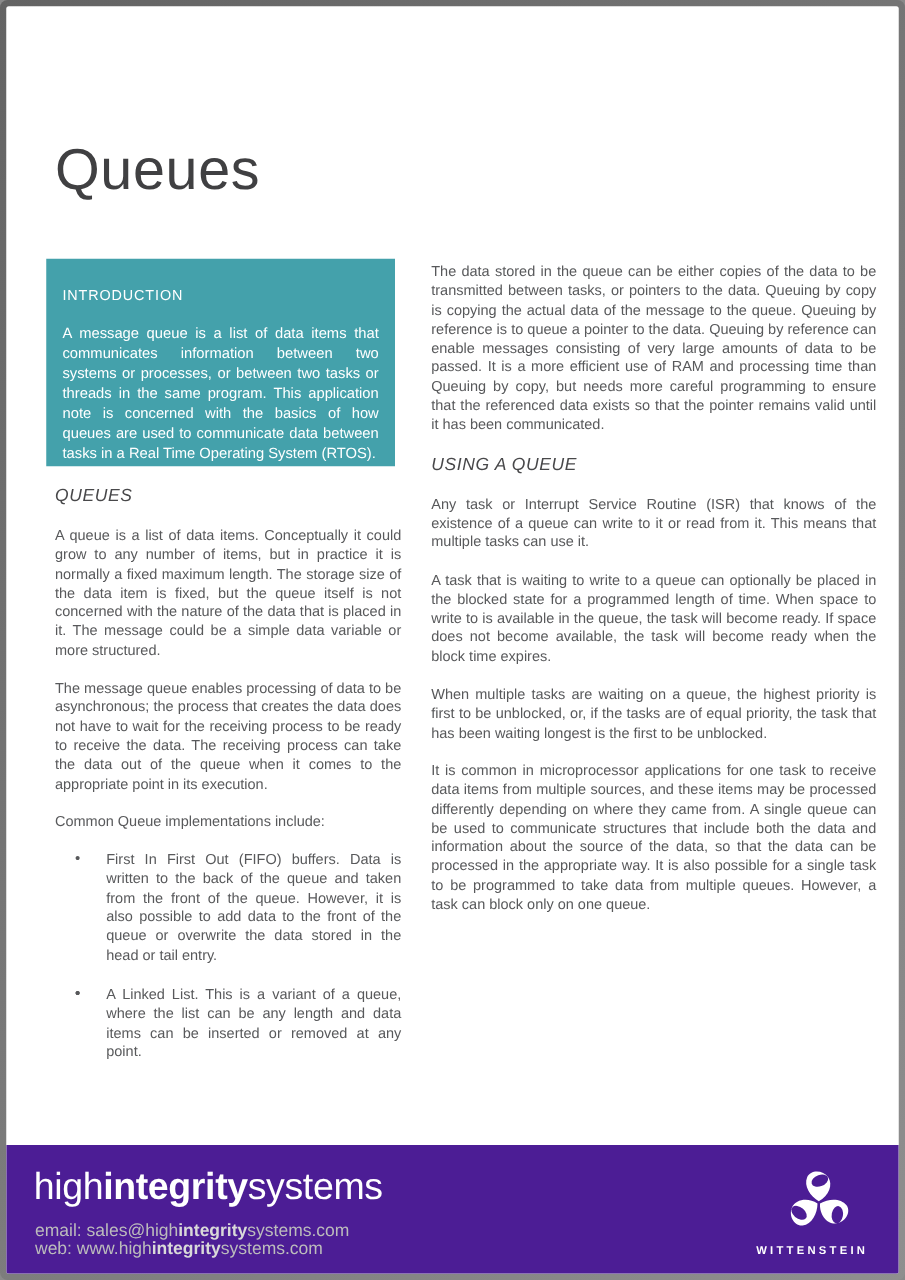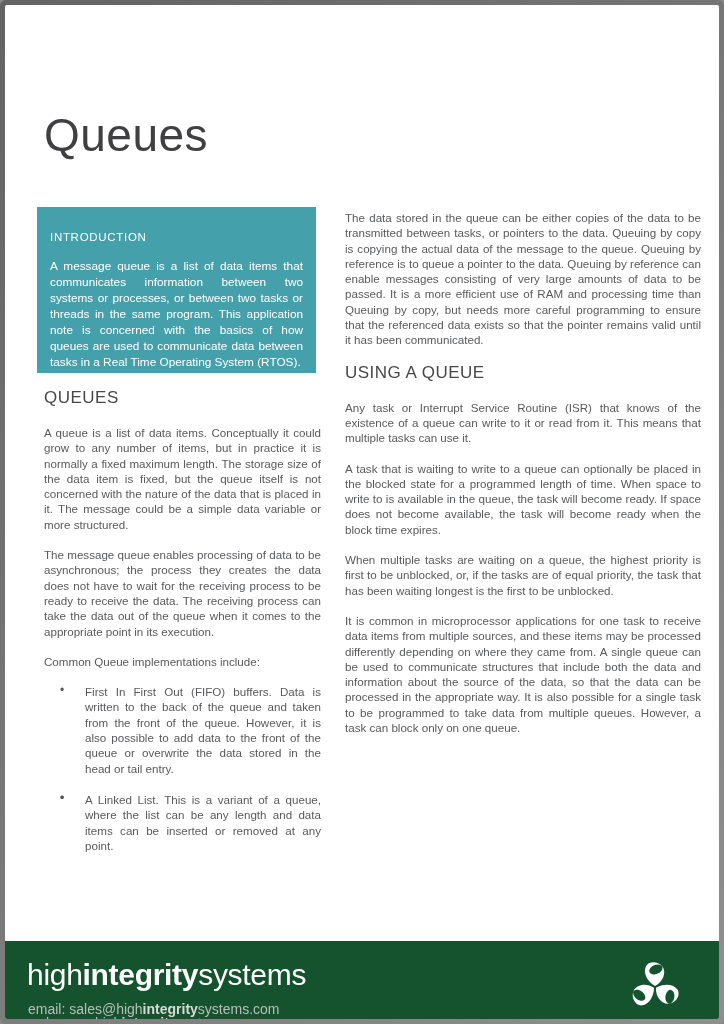--- a/index.html
+++ b/index.html
@@ -30,39 +30,39 @@
   .intro-heading{
     font-size:11.5px;font-weight:400;letter-spacing:0.7px;margin:0 0 15px 0;
   }
   .intro-body{
     font-size:11.8px;line-height:16px;text-align:justify;margin:0;
   }
   
   .col-left{position:absolute;left:39px;top:383px;width:277px;}
   .col-right{position:absolute;left:340px;top:205px;width:356px;}
   .sec-heading{
-    font-size:17px;font-weight:400;color:#48484a;
-    letter-spacing:0.5px;margin:0 0 17px 0;
+    font-size:14px;font-weight:400;color:#48484a;
+    letter-spacing:0.5px;margin:0 0 17px 0;font-style:italic;
   }
   .body-p{
     font-size:11.6px;line-height:15.3px;color:#58595b;
     text-align:justify;margin:0 0 15px 0;
   }
   .bullets{list-style:none;margin:6px 0 0 0;padding:0;}
   .bullets li{
     position:relative;padding-left:41px;margin-bottom:16px;
     font-size:11.6px;line-height:15.3px;color:#58595b;text-align:justify;
   }
   .bullet-dot{
     position:absolute;left:16px;top:-1px;font-size:12px;color:#58595b;
   }
   
   .footer{
-    position:absolute;left:0;right:0;bottom:0;height:78px;
-    background:#14532d;
+    position:absolute;left:0;right:0;bottom:0;height:103px;
+    background:#4c1d95;
   }
   .footer-logo{
     position:absolute;left:22px;top:17px;
     font-size:30px;color:#ffffff;letter-spacing:-0.3px;white-space:nowrap;
   }
   .fw-n{font-weight:400;}
   .fw-b{font-weight:700;}
   .footer-contact{
     position:absolute;left:23px;top:61px;
     font-size:14px;line-height:14px;color:#bcbcbc;white-space:nowrap;
@@ -86,21 +86,21 @@
     <h1 class="page-title">Queues</h1>
 
     <div class="intro-box">
       <h2 class="intro-heading">INTRODUCTION</h2>
       <p class="intro-body">A message queue is a list of data items that communicates information between two systems or processes, or between two tasks or threads in the same program. This application note is concerned with the basics of how queues are used to communicate data between tasks in a Real Time Operating System (RTOS).</p>
     </div>
 
     <div class="col-left">
       <h2 class="sec-heading">QUEUES</h2>
       <p class="body-p">A queue is a list of data items. Conceptually it could grow to any number of items, but in practice it is normally a fixed maximum length. The storage size of the data item is fixed, but the queue itself is not concerned with the nature of the data that is placed in it. The message could be a simple data variable or more structured.</p>
-      <p class="body-p">The message queue enables processing of data to be asynchronous; the process they creates the data does not have to wait for the receiving process to be ready to receive the data. The receiving process can take the data out of the queue when it comes to the appropriate point in its execution.</p>
+      <p class="body-p">The message queue enables processing of data to be asynchronous; the process that creates the data does not have to wait for the receiving process to be ready to receive the data. The receiving process can take the data out of the queue when it comes to the appropriate point in its execution.</p>
       <p class="body-p">Common Queue implementations include:</p>
       <ul class="bullets">
         <li>
           <span class="bullet-dot">•</span>
           <span>First In First Out (FIFO) buffers. Data is written to the back of the queue and taken from the front of the queue. However, it is also possible to add data to the front of the queue or overwrite the data stored in the head or tail entry.</span>
         </li>
         <li>
           <span class="bullet-dot">•</span>
         </li>
         <li>

